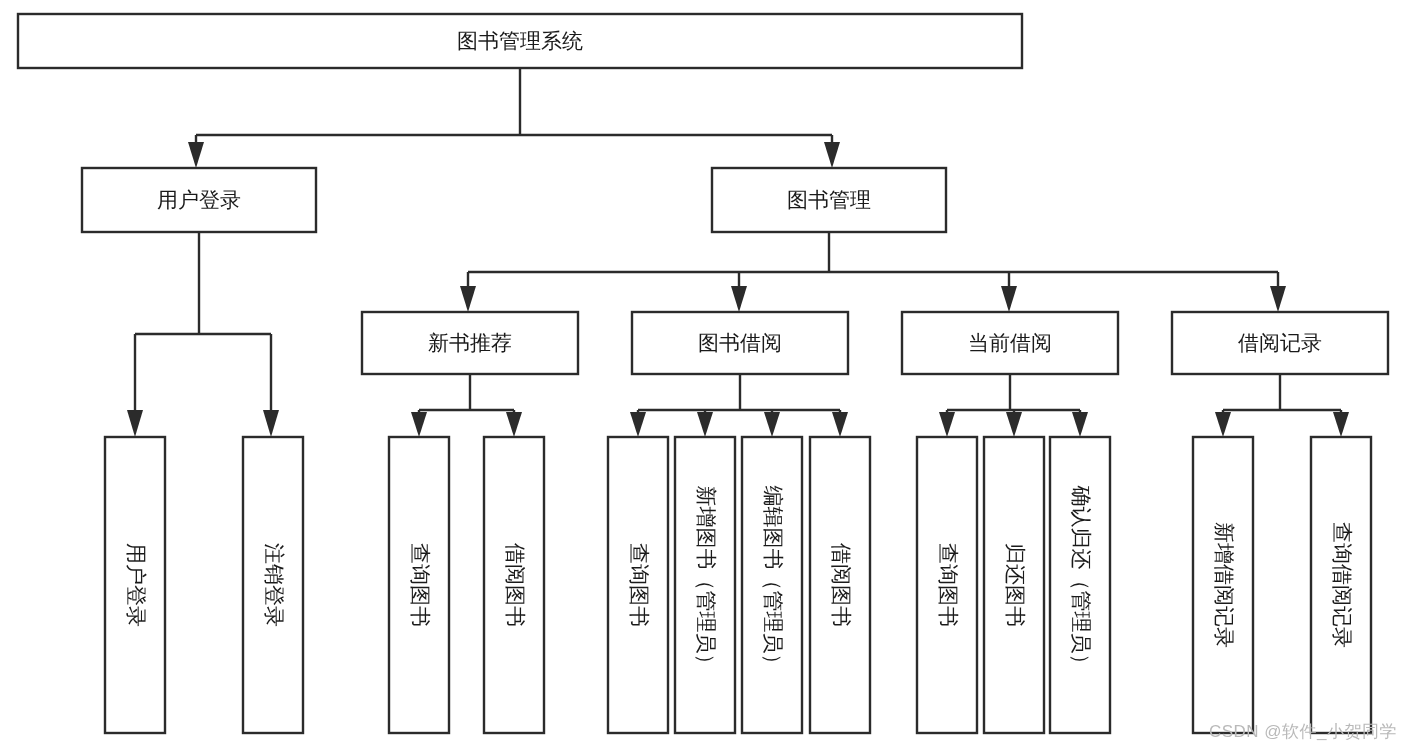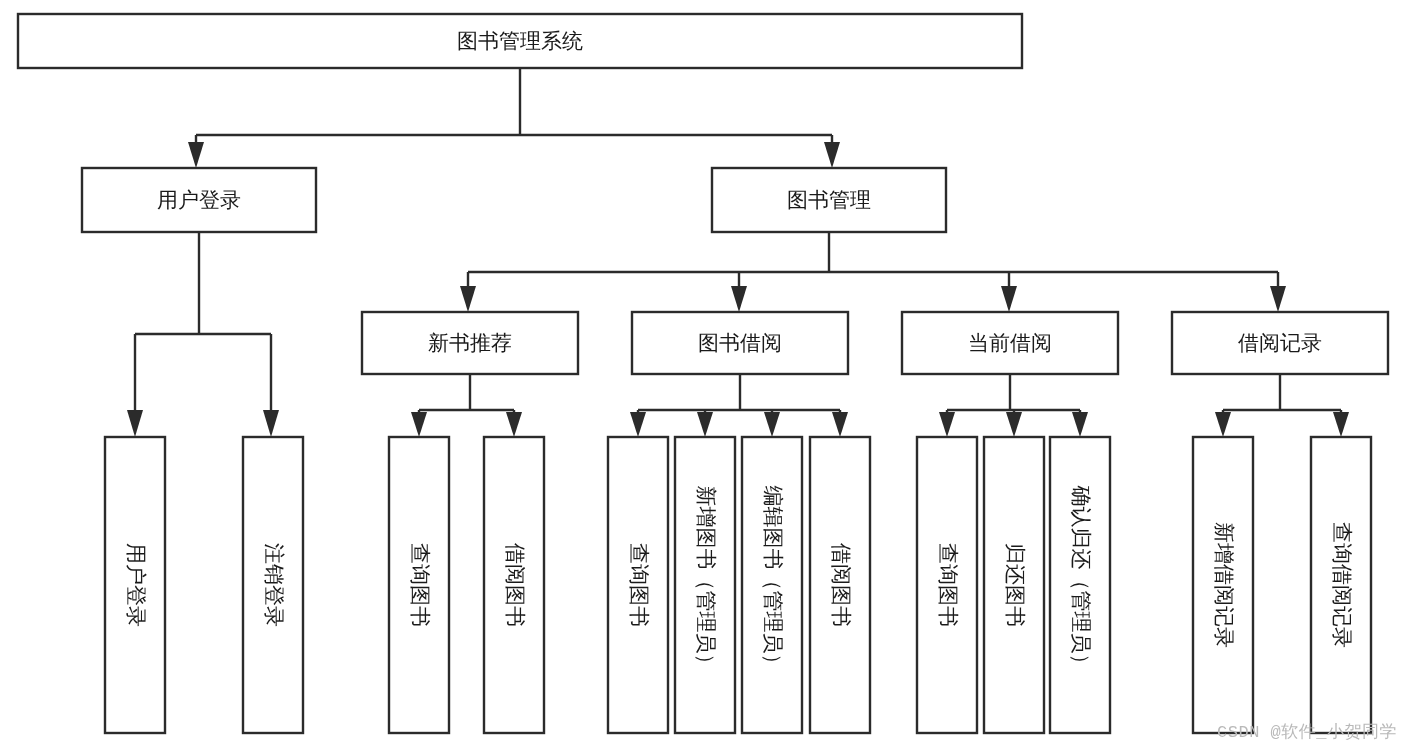--- a/index.html
+++ b/index.html
@@ -57,21 +57,21 @@
     font-size: 21px;
     fill: #1a1a1a;
     text-anchor: middle;
     dominant-baseline: middle;
     white-space: pre;
   }
   .watermark-text {
     position: absolute;
     right: 8px;
     bottom: 4px;
-    font-family: Liberation Mono, monospace;
+    font-family: Liberation Sans, sans-serif;
     font-size: 17px;
     color: #b9b9b9;
     letter-spacing: 0.5px;
     user-select: none;
     pointer-events: none;
     white-space: nowrap;
   }
 </style>
 </head>
 <body>

